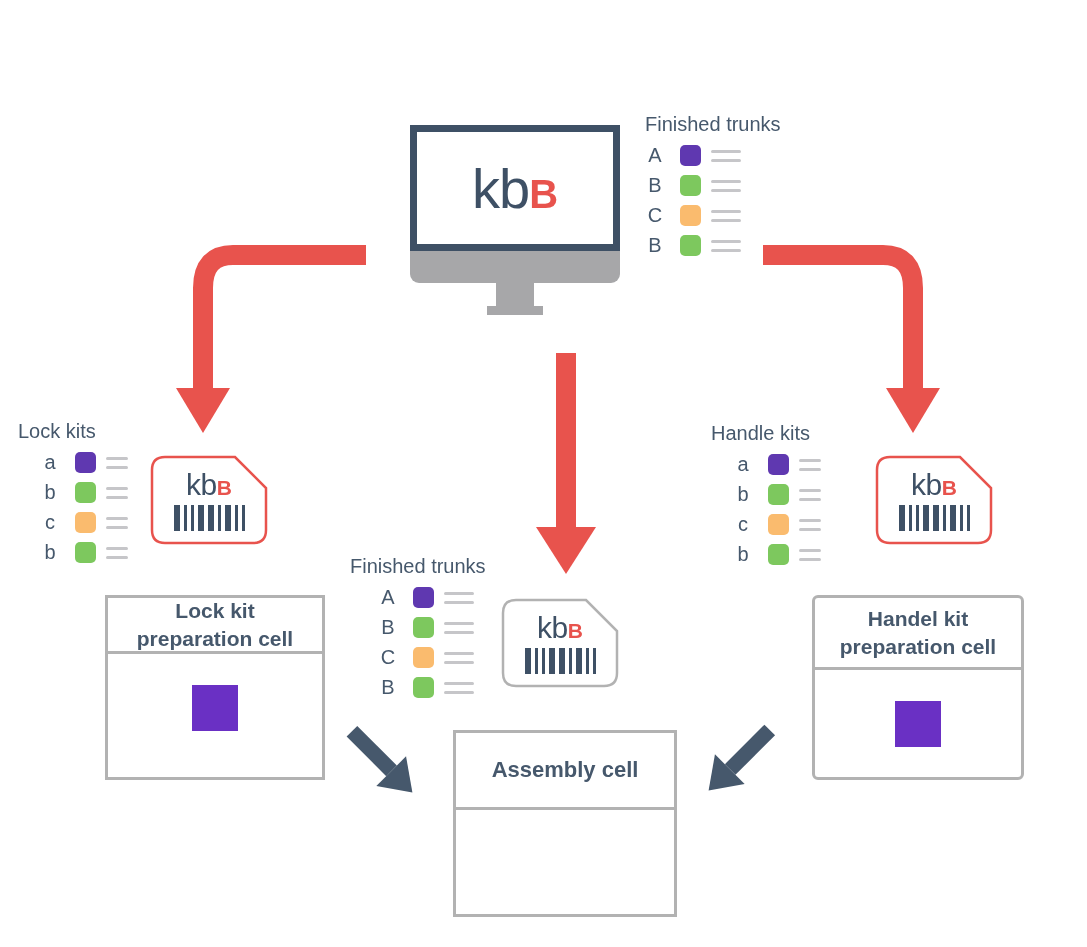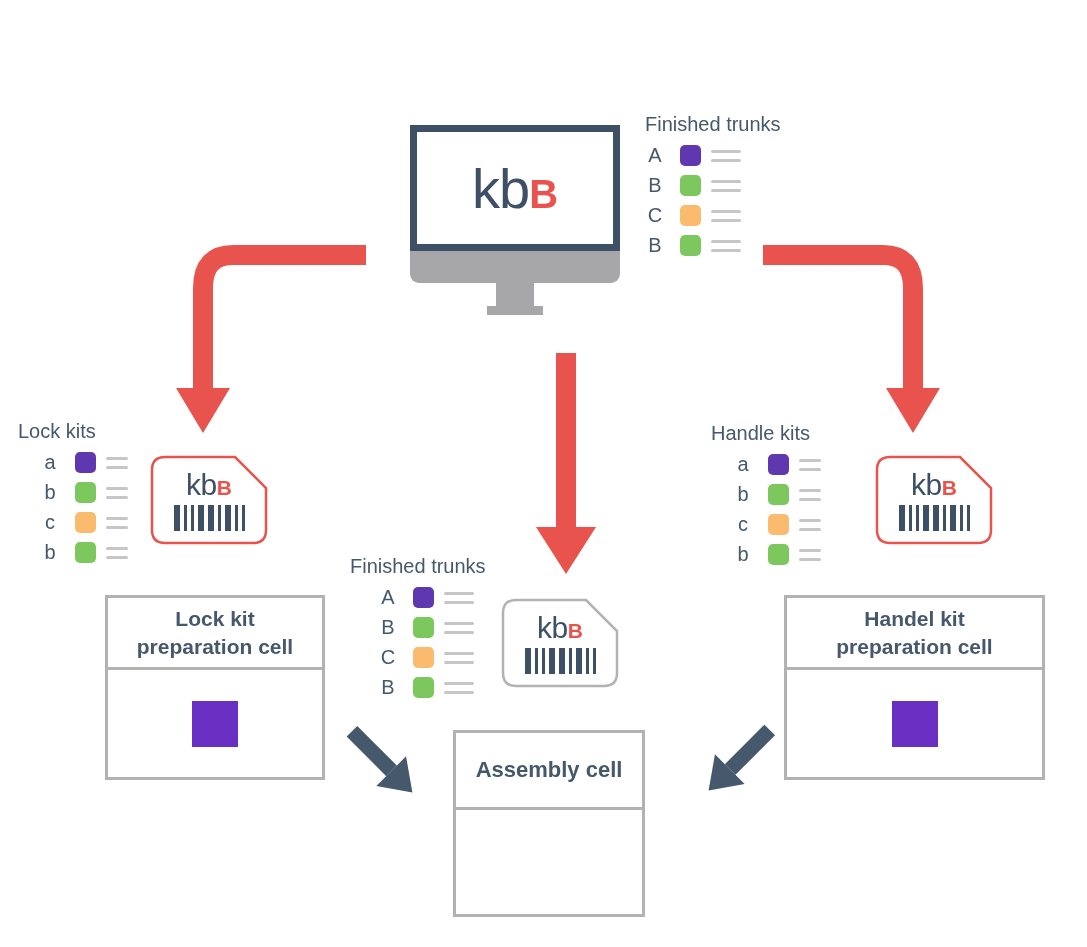--- a/index.html
+++ b/index.html
@@ -307,38 +307,38 @@
     <rect x="21" y="0" width="20" height="176"></rect>
     <polygon points="1,174 61,174 31,221"></polygon>
   </svg>
 
   <svg class="red-arrow" style="left:763px;top:243px;" width="180" height="192">
     <path d="M0 12 H120 Q150 12 150 45 V147"></path>
     <polygon points="123,145 177,145 150,190"></polygon>
   </svg>
 
   <div class="cell" style="left:105px;top:595px;width:220px;height:185px;">
-    <div class="cell-header" style="height:72px;">
+    <div class="cell-header" style="height:56px;">
       <span style="width:190px;">Lock kit preparation cell</span>
     </div>
     <div class="cell-body">
       <div class="purple-square"></div>
     </div>
   </div>
 
-  <div class="cell" style="left:784px;top:595px;width:261px;height:185px;">
+  <div class="cell" style="left:812px;top:595px;width:212px;height:185px;border-radius:6px;">
     <div class="cell-header" style="height:72px;">
       <span style="width:190px;">Handel kit preparation cell</span>
     </div>
     <div class="cell-body">
       <div class="purple-square"></div>
     </div>
   </div>
 
-  <div class="cell" style="left:453px;top:730px;width:192px;height:187px;">
+  <div class="cell" style="left:453px;top:730px;width:224px;height:187px;">
     <div class="cell-header" style="height:77px;font-size:22px;">
       <span>Assembly cell</span>
     </div>
     <div class="cell-body"></div>
   </div>
 
   <div class="dark-arrow" style="left:360px;top:719px;transform:rotate(-45deg);">
     <div class="shaft"></div>
     <div class="head"></div>
   </div>

